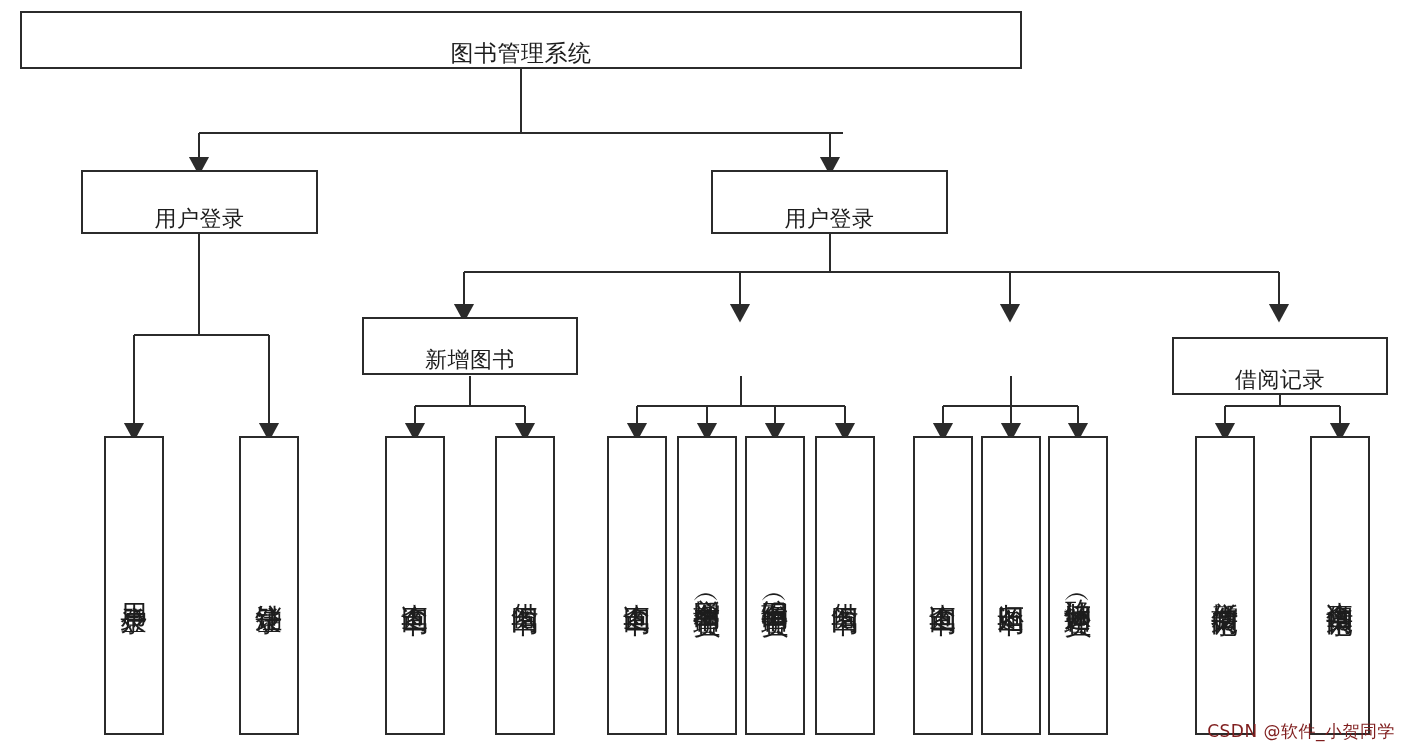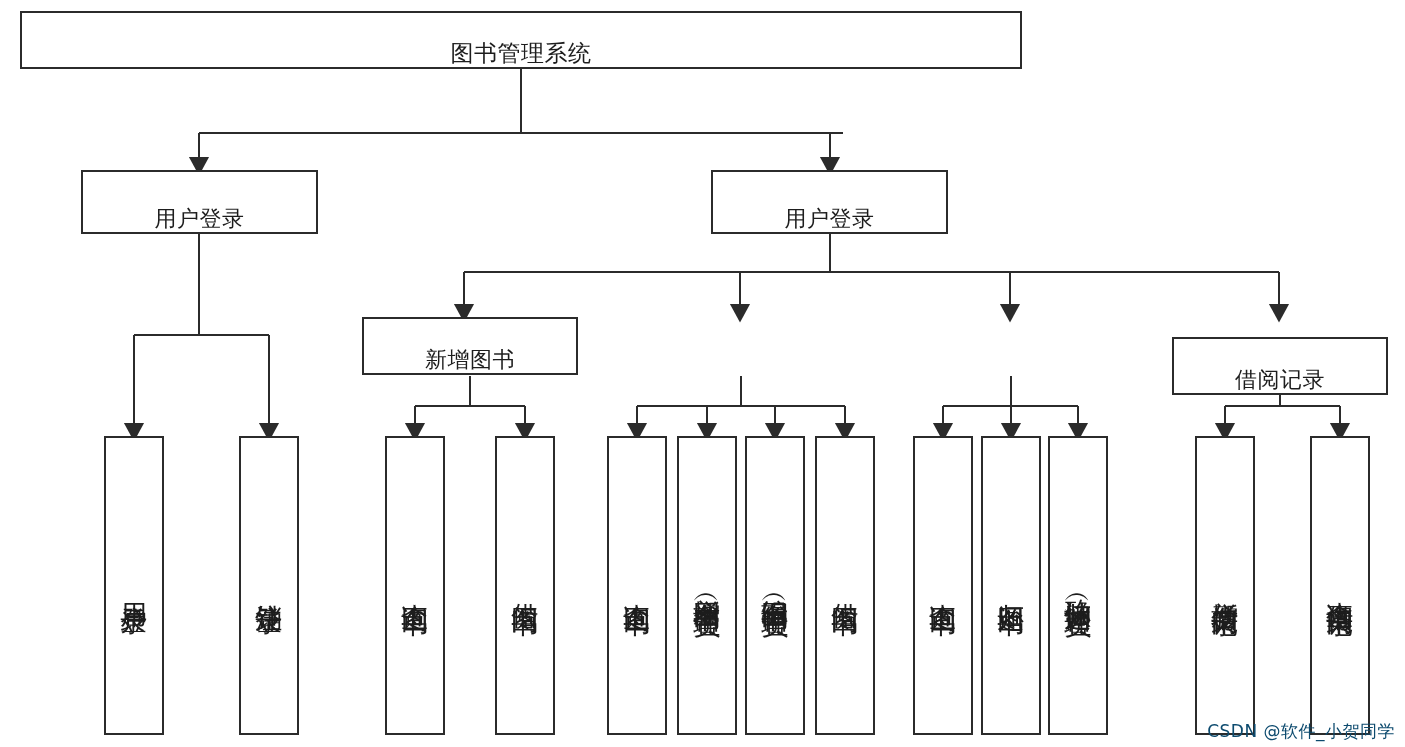--- a/index.html
+++ b/index.html
@@ -53,21 +53,21 @@
     line-height:1.02;
     letter-spacing:2px;
     white-space:nowrap;
     max-height:280px;
   }
   .watermark{
     position:absolute;
     right:10px;
     bottom:4px;
     font-size:17px;
-    color:#0c4a6e;
+    color:#7f1d1d;
     letter-spacing:0.5px;
     white-space:nowrap;
   }
 </style>
 </head>
 <body>
 
 <div id="canvas">
 
   <svg class="edges" viewBox="0 0 1405 747" xmlns="http://www.w3.org/2000/svg">

